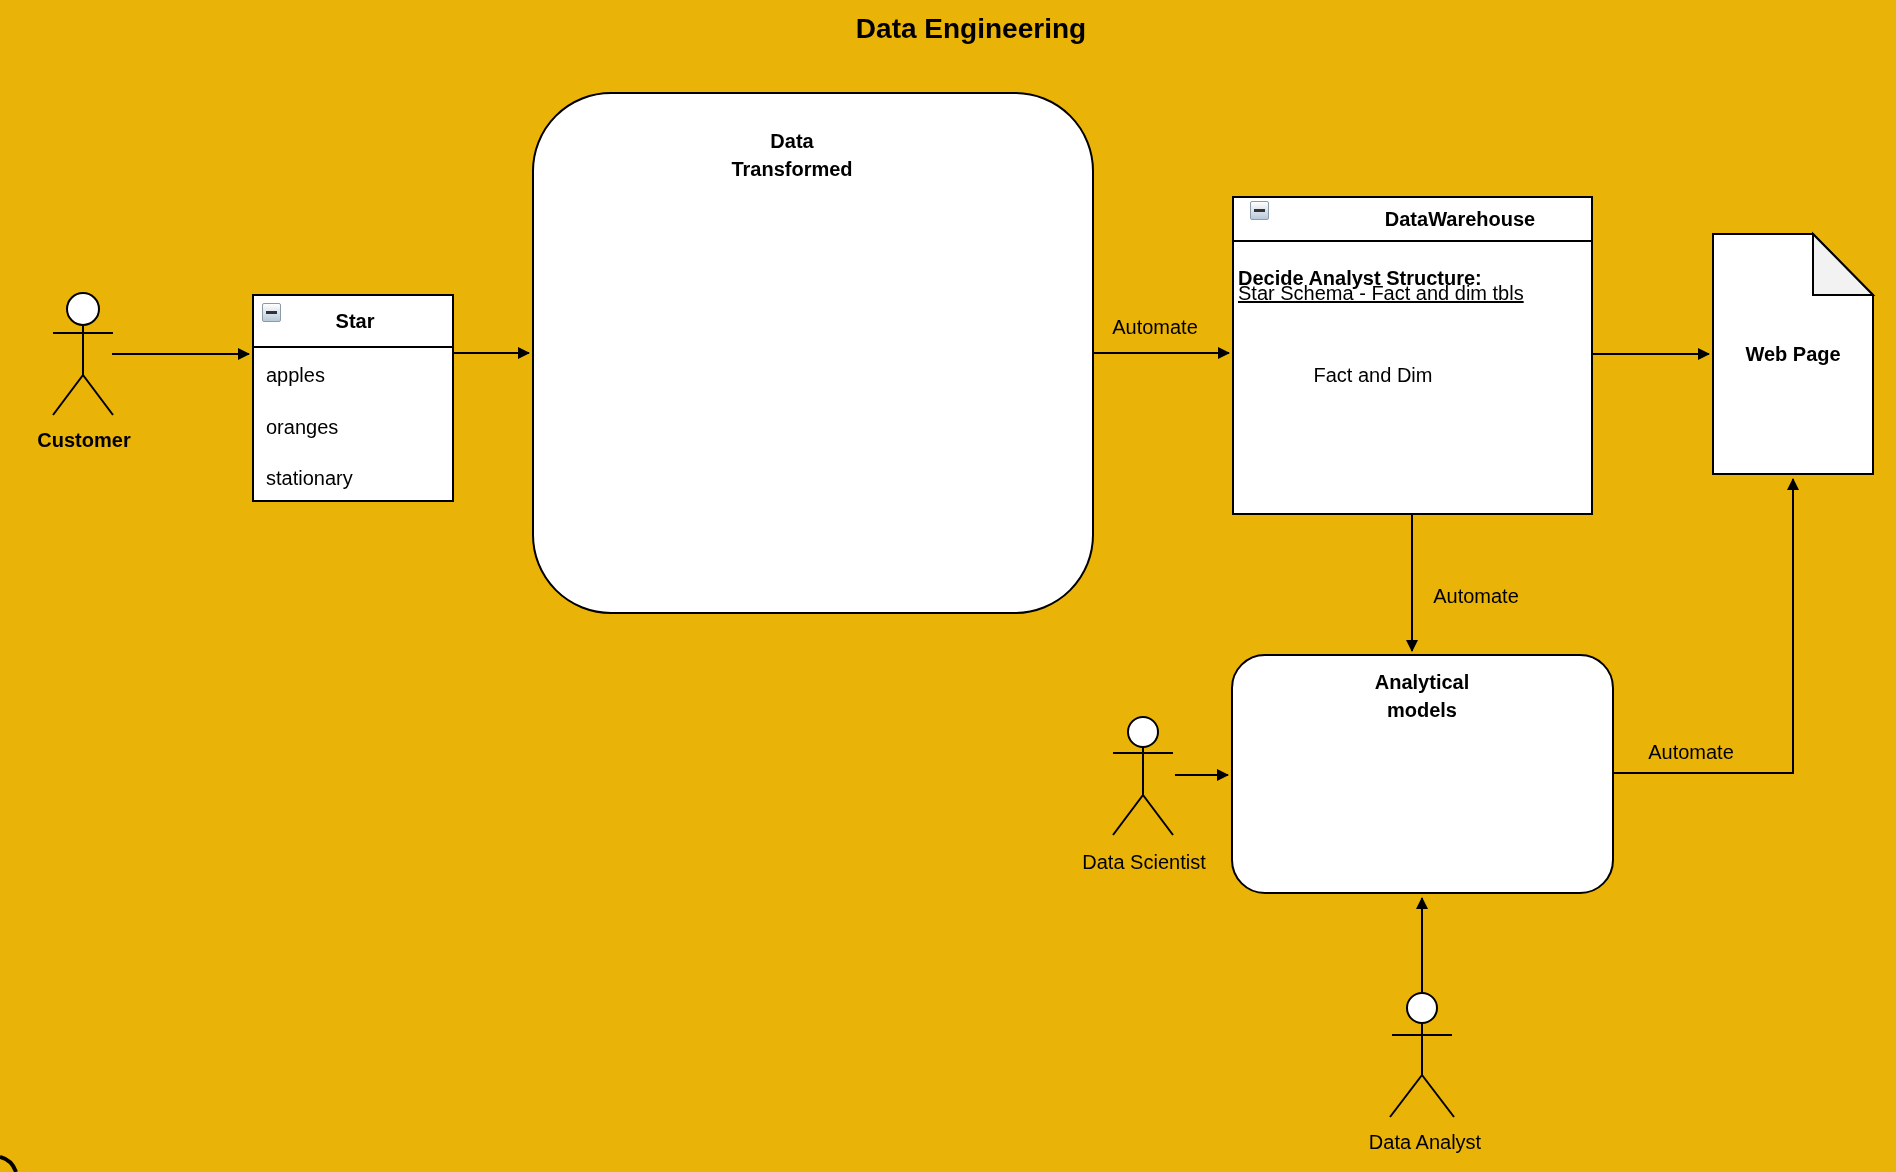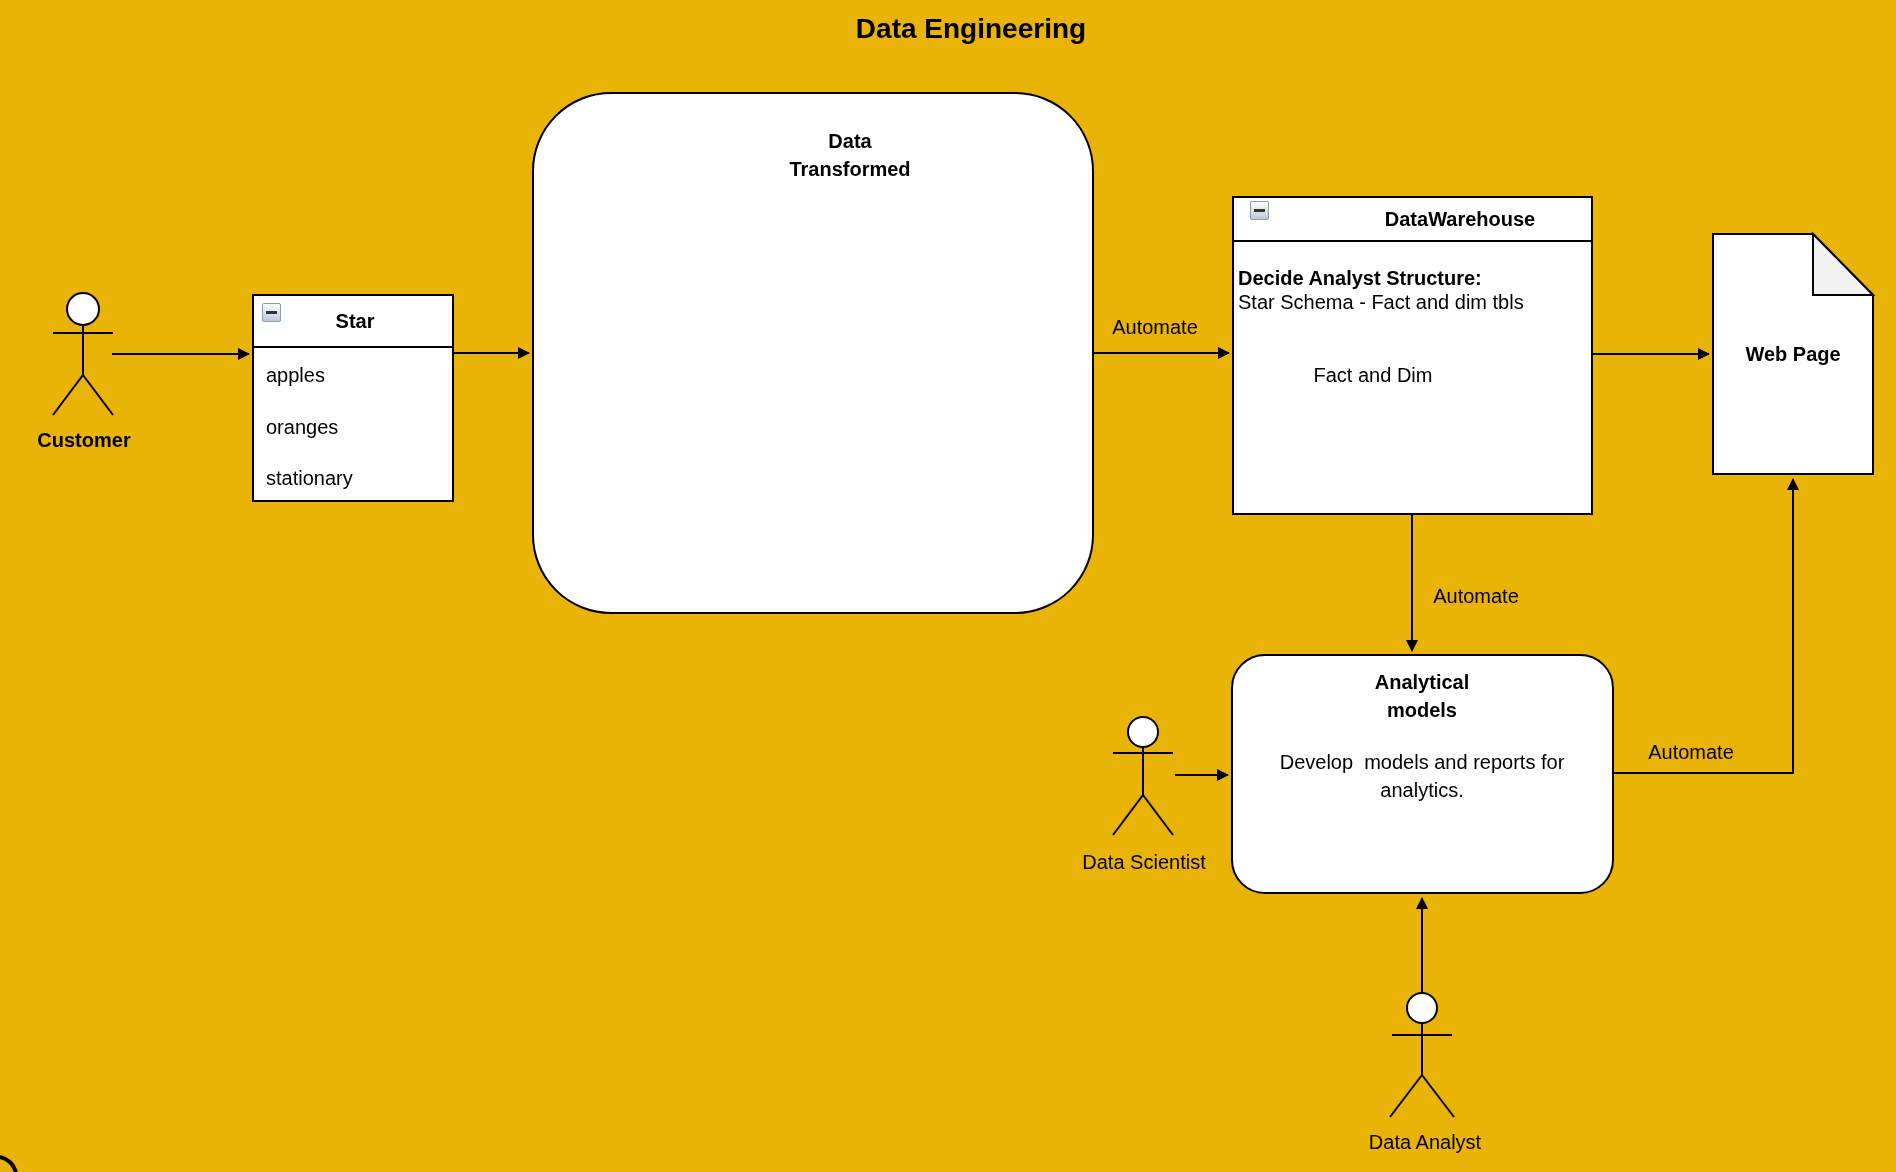--- a/index.html
+++ b/index.html
@@ -128,38 +128,37 @@
   <div class="lbl bold" style="left:84px; top:440px;">Customer</div>
 
   <div class="collapse-icon" style="left:262px; top:303px;">
     <div class="minus-bar"></div>
   </div>
   <div class="lbl bold" style="left:355px; top:321px;">Star</div>
   <div class="lbl-left" style="left:266px; top:375px;">apples</div>
   <div class="lbl-left" style="left:266px; top:427px;">oranges</div>
   <div class="lbl-left" style="left:266px; top:478px;">stationary</div>
 
-  <div class="lbl bold two-line" style="left:850px; top:155px;"><div>Data</div><div>Transformed</div></div>
+  <div class="lbl bold two-line" style="left:792px; top:155px;"><div>Data</div><div>Transformed</div></div>
 
   <div class="lbl" style="left:1155px; top:327px;">Automate</div>
 
   <div class="collapse-icon" style="left:1250px; top:201px;">
     <div class="minus-bar"></div>
   </div>
   <div class="lbl bold" style="left:1412px; top:219px;margin-left:48px;">DataWarehouse</div>
   <div class="lbl-left bold" style="left:1238px; top:278px;">Decide Analyst Structure:</div>
-  <div class="lbl-left" style="left:1238px; top:302px;">Star Schema - Fact and dim tbls</div>
+  <div class="lbl-left" style="left:1238px; top:293px;text-decoration:underline;">Star Schema - Fact and dim tbls</div>
   <div class="lbl" style="left:1373px; top:375px;">Fact and Dim</div>
 
   <div class="lbl bold" style="left:1793px; top:354px;">Web Page</div>
 
   <div class="lbl" style="left:1476px; top:596px;">Automate</div>
 
   <div class="lbl bold two-line" style="left:1422px; top:696px;"><div>Analytical</div><div>models</div></div>
-  <div class="lbl two-line" style="left:1422px; top:776px;"><div>Develop  models and reports for</div><div>analytics.</div></div>
 
   <div class="lbl" style="left:1144px; top:862px;">Data Scientist</div>
 
   <div class="lbl" style="left:1691px; top:752px;">Automate</div>
 
   <div class="lbl" style="left:1425px; top:1142px;">Data Analyst</div>
 
 </div>
 
 </body></html>

